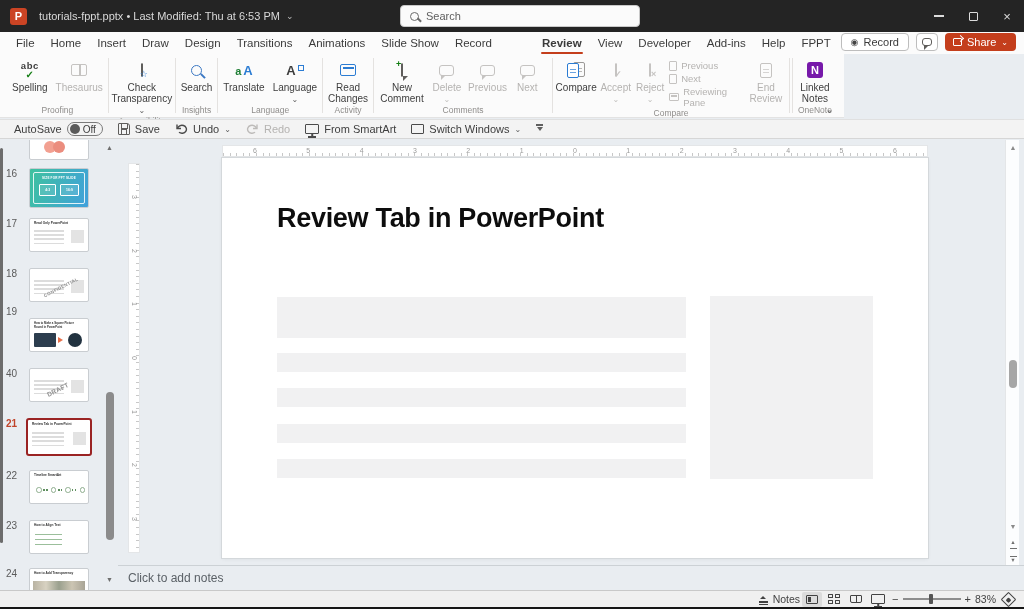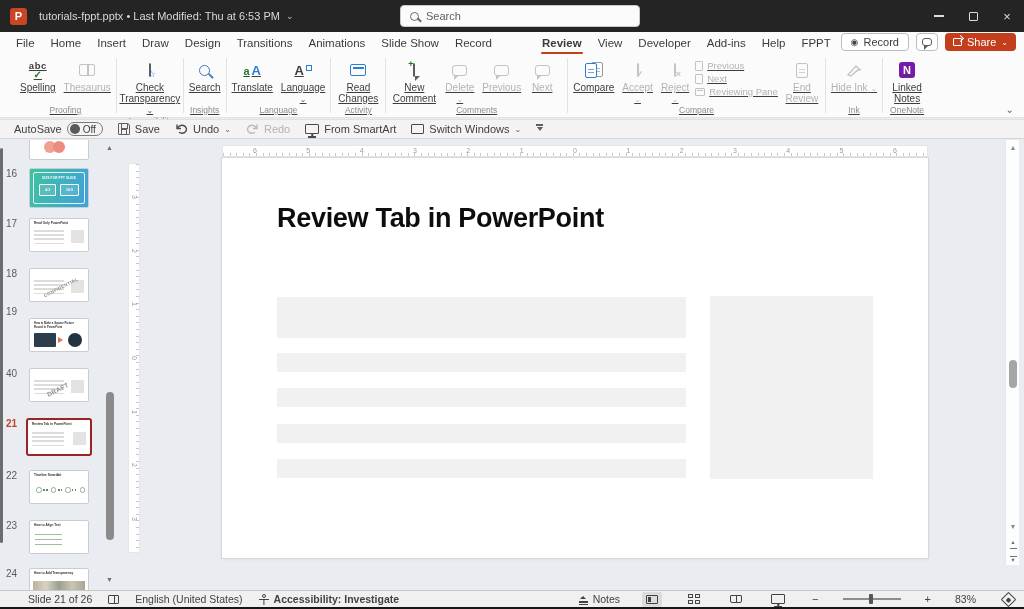--- a/index.html
+++ b/index.html
@@ -37,22 +37,22 @@
   .cmt-btn{width:22px;height:18px;border:1px solid #bdbdbd;border-radius:4px;background:#fff;
     display:flex;align-items:center;justify-content:center;}
   .share-btn{display:flex;align-items:center;gap:5px;background:#c43e1c;color:#fff;border-radius:4px;
     height:18px;padding:0 8px;font-size:11px;}
   .share-btn .crt{font-size:8px;}
   .i-share{width:9px;height:8px;border:1.2px solid #fff;border-radius:1px;position:relative;}
   .i-share::after{content:"";position:absolute;right:-2px;top:-3px;width:4px;height:4px;
     border-top:1.2px solid #fff;border-right:1.2px solid #fff;transform:rotate(45deg);}
 
   
-  .ribbon{position:absolute;left:0;top:54px;width:1024px;height:64px;background:#fbfbfb;
-    border-bottom:1px solid #e3e3e3;display:flex;align-items:stretch;padding:0 16px;text-decoration:underline;}
+  .ribbon{position:absolute;left:0;top:54px;width:844px;height:64px;background:#fbfbfb;
+    border-bottom:1px solid #e3e3e3;display:flex;align-items:stretch;padding:0 8px;}
   .rgroup{display:flex;flex-direction:column;}
   .rbuttons{flex:1;display:flex;align-items:flex-start;padding-top:2px;}
   .glbl{font-size:8.5px;color:#8f8d8b;text-align:center;padding:0 2px 2px;}
   .gdiv{width:1px;background:#e4e2e0;margin:4px 1px;}
   .rbtn{display:flex;flex-direction:column;align-items:center;padding:2px 4px 0;min-width:34px;border-radius:3px;}
   .rbtn .ric{height:24px;display:flex;align-items:center;justify-content:center;}
   .rlb{font-size:10px;line-height:11px;text-align:center;color:#3e3e3e;}
   .rbtn.dis .rlb{color:#b5b3b1;}
   .crt{font-size:8px;color:#5f5f5f;}
   .rbtn.dis .crt{color:#c2c0be;}
@@ -176,21 +176,21 @@
   .dblarr{position:absolute;left:2px;width:10px;text-align:center;font-size:5.5px;line-height:4.5px;color:#6f6f6f;}
 
   
   .notesbar{position:absolute;left:118px;top:425px;width:906px;height:25px;background:#e9edf1;
     border-top:1px solid #ccd1d5;display:flex;align-items:center;padding-left:10px;color:#5a6066;font-size:12px;}
 
   
   .statusbar{position:absolute;left:0;top:590px;width:1024px;height:17px;background:#f0f0f0;
     border-top:1px solid #c9c9c9;display:flex;align-items:center;font-size:10.5px;color:#424242;}
   .sb-left{display:flex;align-items:center;gap:16px;padding-left:28px;}
-  .sb-right{margin-left:auto;display:flex;align-items:center;gap:22px;padding-right:6px;}
+  .sb-right{margin-left:auto;display:flex;align-items:center;gap:2px;padding-right:6px;}
   .sb-item{display:flex;align-items:center;gap:5px;}
   .sb-bold{font-weight:bold;}
   .i-sbook{width:11px;height:9px;border:1.3px solid #424242;border-radius:1px;position:relative;}
   .i-sbook::after{content:"";position:absolute;left:50%;top:0;bottom:0;width:1.2px;background:#424242;}
   .i-access{position:relative;width:10px;height:11px;}
   .i-access i{position:absolute;left:50%;top:0;width:4px;height:4px;border:1.2px solid #424242;border-radius:50%;transform:translateX(-50%);}
   .i-access b{position:absolute;left:0;right:0;top:5px;height:1.2px;background:#424242;}
   .i-access u{position:absolute;left:50%;top:5px;width:1.2px;height:6px;background:#424242;transform:translateX(-50%);}
   .i-notes{display:flex;flex-direction:column;align-items:center;line-height:3px;}
   .i-notes .ch{width:0;height:0;border:3px solid transparent;border-bottom:3.5px solid #424242;margin-bottom:1px;}
@@ -434,34 +434,20 @@
           <div class="ric">
               <span class="i-doc lines c-dis"></span>
             </div>
           <div class="rlb"><span>End Review</span></div>
         </div>
       </div>
       <div class="glbl">Compare</div>
     </div>
     <div class="gdiv"></div>
 
-    <div class="rgroup">
-      <div class="rbuttons">
-        <div class="rbtn dis">
-          <div class="ric">
-            <svg width="16" height="14" viewBox="0 0 16 14">
-                <path d="M2 12 L10 3 l3 3 L5 13 z" fill="none" stroke="#c5c3c1" stroke-width="1.3"></path>
-                <path d="M9 9 c2-2 4-1 6-3" fill="none" stroke="#c5c3c1" stroke-width="1.1"></path>
-              </svg>
-          </div>
-          <div class="rlb"><span>Hide Ink</span> <span class="crt">⌄</span></div>
-        </div>
-      </div>
-      <div class="glbl">Ink</div>
-    </div>
     <div class="gdiv"></div>
 
     <div class="rgroup">
       <div class="rbuttons">
         <div class="rbtn" style="max-width:46px">
           <div class="ric">
               <span class="nbox">
                 <span>N</span>
               </span>
             </div>
@@ -656,38 +642,26 @@
 
       <div class="mscroll">
         <span class="arr" style="top:4px">▲</span>
         <span class="mthumb"></span>
         <span class="arr" style="top:383px">▼</span>
         <span class="dblarr" style="top:400px"><span>▲</span><br><span style="display:inline-block;width:7px;border-top:1px solid #6f6f6f"></span></span>
         <span class="dblarr" style="top:413px"><span style="display:inline-block;width:7px;border-bottom:1px solid #6f6f6f"></span><br><span>▼</span></span>
       </div>
     </div>
 
+    <div class="notesbar">
+      <span>Click to add notes</span>
+    </div>
   </div>
 
   <div class="statusbar">
-    <div class="sb-left">
-      <span class="sb-item">Slide 21 of 26</span>
-      <span class="sb-item">
-          <span class="i-sbook"></span>
-        </span>
-      <span class="sb-item">English (United States)</span>
-      <span class="sb-item">
-        <span class="i-access">
-            <i></i>
-            <b></b>
-            <u></u>
-          </span>
-        <span class="sb-bold">Accessibility: Investigate</span>
-      </span>
-    </div>
     <div class="sb-right">
       <span class="sb-item">
         <span class="i-notes">
             <span class="ch"></span>
             <span class="ln"></span>
             <span class="ln"></span>
           </span>
         <span>Notes</span>
       </span>
       <span class="vbtn sel">

